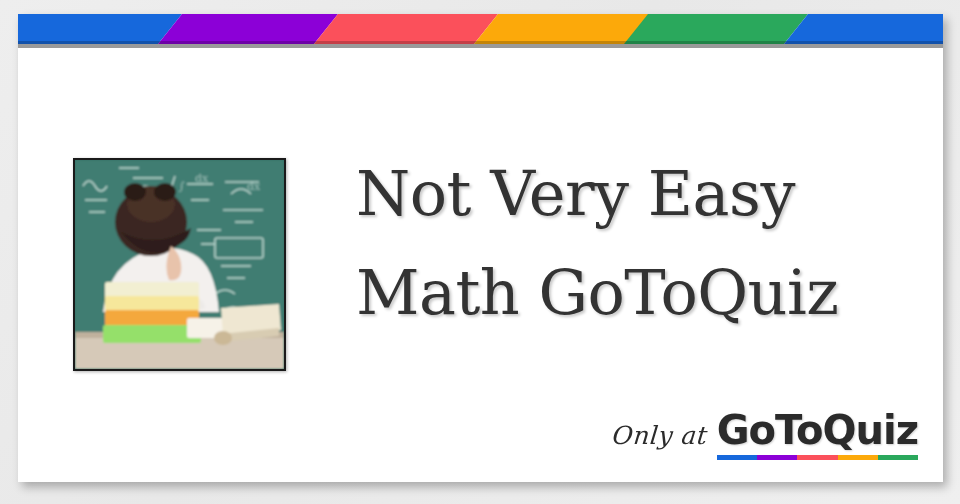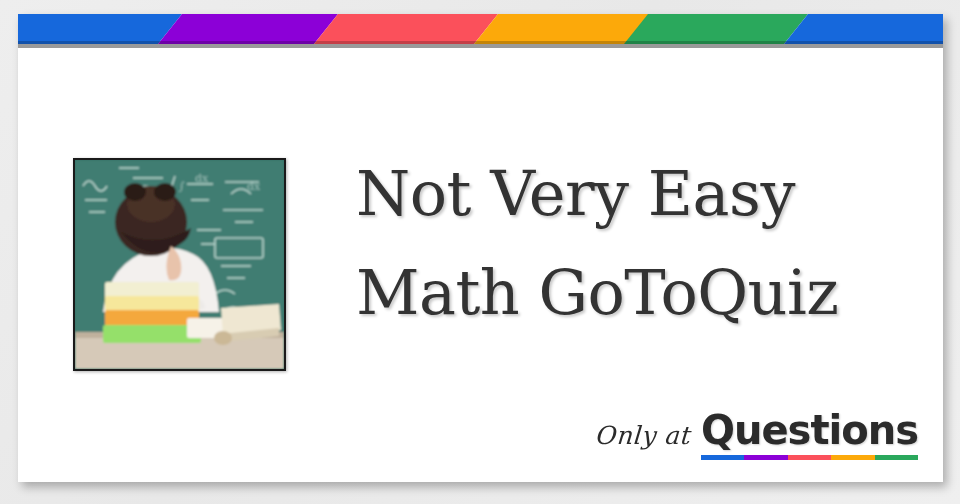--- a/index.html
+++ b/index.html
@@ -210,21 +210,21 @@
     </div>
 
     <div id="title">
       <span class="line">Not Very Easy</span>
       <span class="line">Math GoToQuiz</span>
     </div>
 
     <div id="footer">
       <div id="only-at">Only at</div>
       <div id="logo-block">
-        <div id="logo-text">Questions</div>
+        <div id="logo-text">GoToQuiz</div>
         <div id="logo-bar">
           <span style="background:#1668dc"></span>
           <span style="background:#8c00d7"></span>
           <span style="background:#fb505b"></span>
           <span style="background:#fca90a"></span>
           <span style="background:#2aa85c"></span>
         </div>
       </div>
     </div>
 

